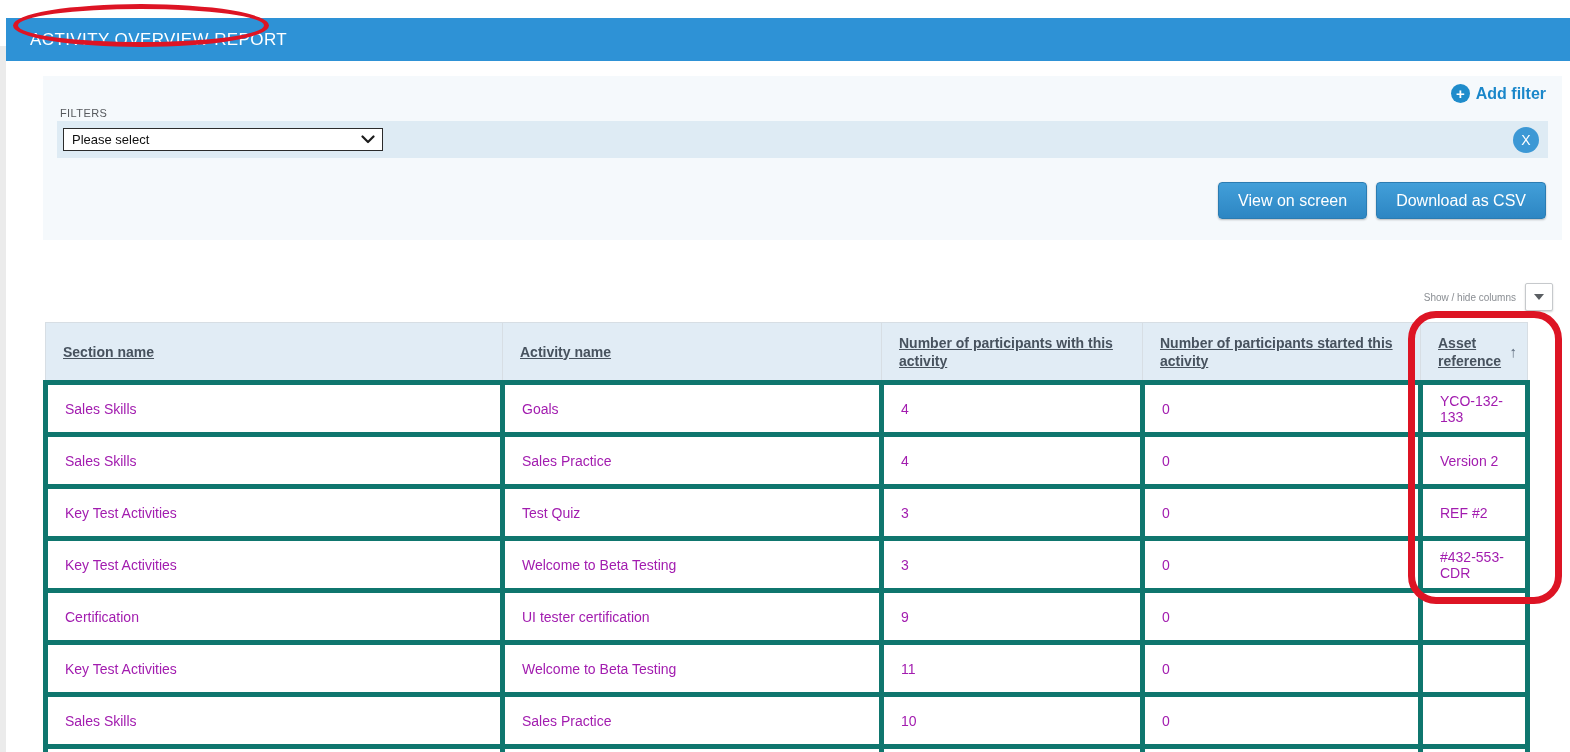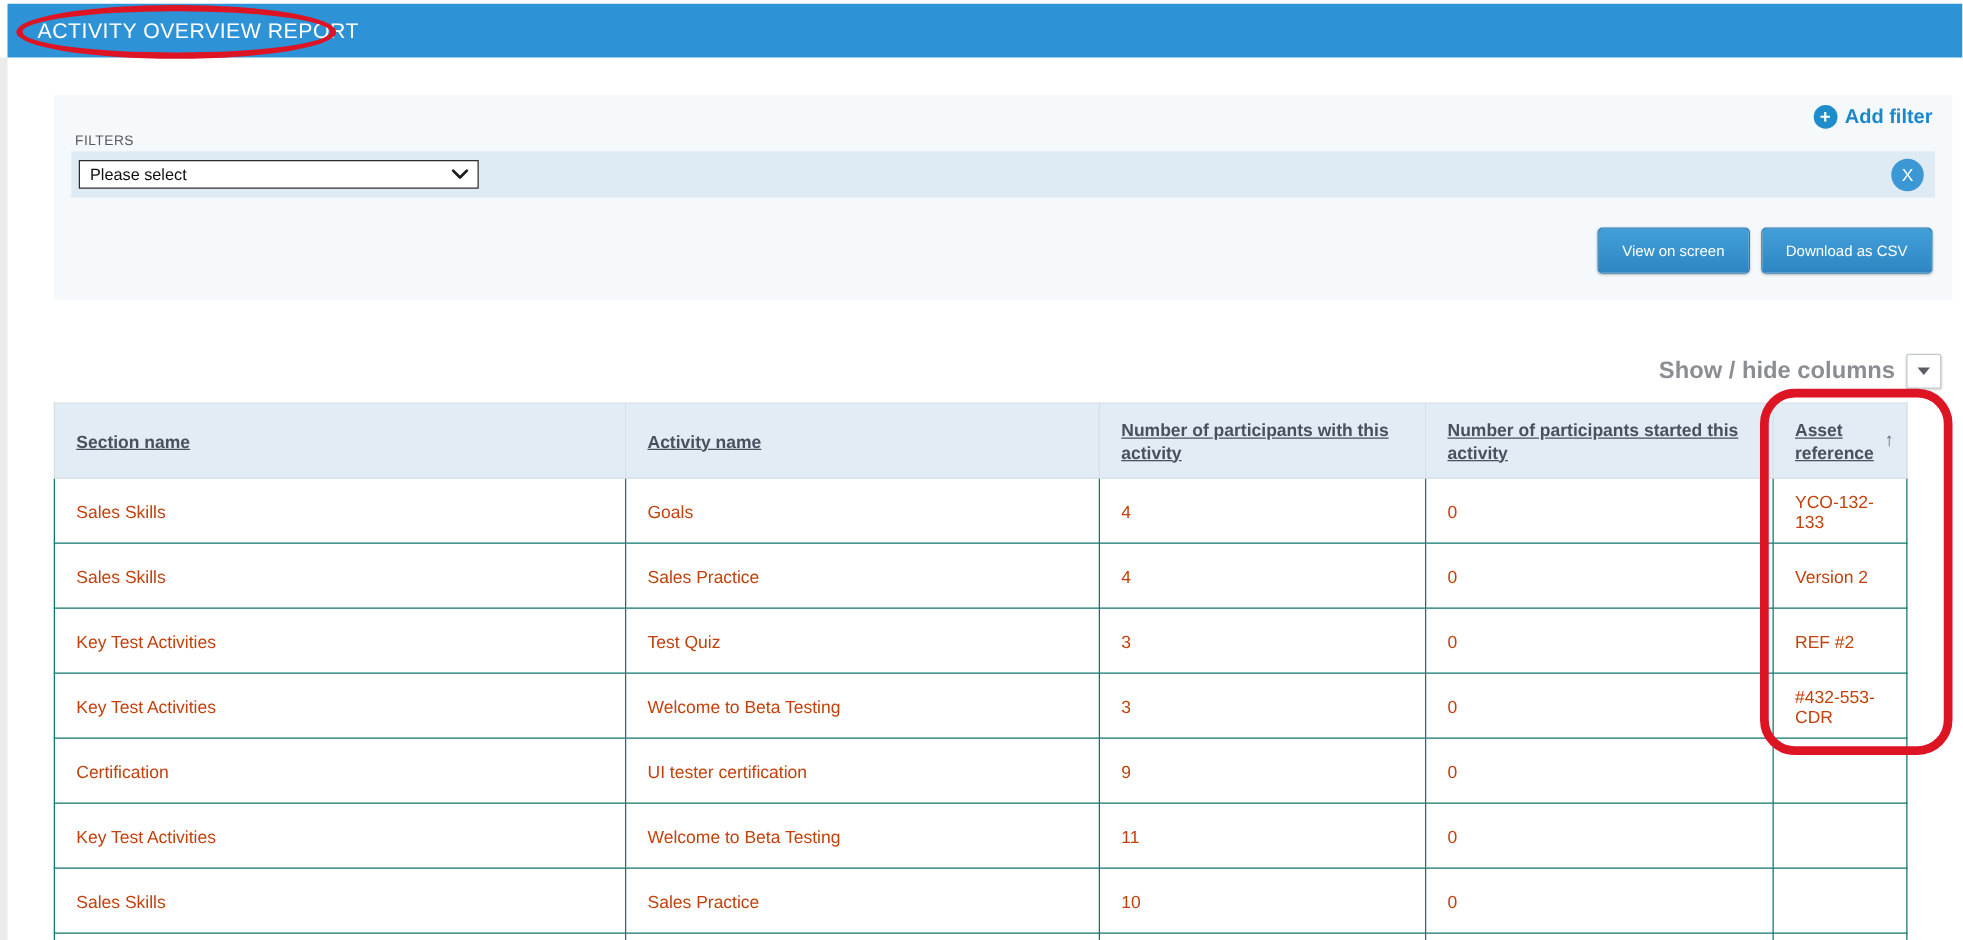--- a/index.html
+++ b/index.html
@@ -9,21 +9,21 @@
     background: #ffffff;
     font-family: "Liberation Sans", sans-serif;
     -webkit-font-smoothing: antialiased;
   }
   * { box-sizing: border-box; }
 
   
   .left-strip { position: absolute; left: 0; top: 46px; width: 6px; bottom: 0; background: #ebebeb; }
 
   
-  .topbar { position: absolute; left: 6px; top: 3px; right: 0; height: 43px; background: #2e92d6; }
+  .topbar { position: absolute; left: 6px; top: 18px; right: 0; height: 43px; background: #2e92d6; }
   .topbar-title {
     position: absolute; left: 24px; top: 0; line-height: 43px;
     font-size: 17px; color: #ffffff; letter-spacing: 0.4px;
   }
 
   
   .annot { position: absolute; border: 5px solid #dd1424; pointer-events: none; z-index: 50; }
   .annot-ellipse { left: 13px; top: 4px; width: 256px; height: 43px; border-radius: 50%; }
   .annot-rect { left: 1408px; top: 311px; width: 154px; height: 293px; border-width: 7px; border-radius: 28px; }
 
@@ -46,30 +46,30 @@
     display: flex; align-items: center; justify-content: space-between;
     padding: 0 7px 0 8px; font-size: 13px; color: #101010; cursor: pointer; text-align: right;
   }
   .x-circle {
     position: absolute; right: 9px; top: 6px; width: 26px; height: 26px; border-radius: 50%;
     background: #3c98d5; color: #ffffff; display: flex; align-items: center; justify-content: center;
     font-size: 14px; cursor: pointer;
   }
   .actions { position: absolute; right: 16px; top: 106px; display: flex; gap: 9px; }
   .btn {
-    height: 37px; padding: 0 19px; font-size: 12px; color: #ffffff;
+    height: 37px; padding: 0 19px; font-size: 16px; color: #ffffff;
     background: linear-gradient(#429fd9, #2d86c3);
     border: 1px solid #2b7cb2; border-radius: 4px;
     box-shadow: 0 1px 2px rgba(0,0,0,0.25);
     cursor: pointer; font-family: inherit;
   }
 
   
   .table-controls { position: absolute; top: 283px; right: 17px; display: flex; align-items: center; gap: 9px; }
-  .table-controls .tc-label { font-size: 19px; color: #8a8e93; font-weight: bold; }
+  .table-controls .tc-label { font-size: 10px; color: #8a8e93; }
   .dd-btn {
     width: 28px; height: 28px; background: #ffffff; border: 1px solid #c6c9cc; border-radius: 2px;
     box-shadow: 0 1px 2px rgba(0,0,0,0.18);
     display: flex; align-items: center; justify-content: center; cursor: pointer; padding: 0;
   }
   .caret {
     width: 0; height: 0;
     border-left: 5px solid transparent; border-right: 5px solid transparent;
     border-top: 6px solid #5a5e62;
   }
@@ -82,22 +82,22 @@
   .report-table th {
     background: #e1ecf5; height: 60px; text-align: left; vertical-align: middle;
     padding: 0 8px 0 17px; color: #47525e; font-weight: bold;
     border: 1px solid #d7dee4; line-height: 18px;
   }
   .report-table th .th-label { text-decoration: underline; cursor: pointer; }
   .report-table th .th-flex { display: flex; align-items: center; }
   .sort-arrow { font-size: 15px; color: #5f6d7e; font-weight: normal; padding-right: 2px; }
   .report-table td {
     background: #ffffff; height: 52px; vertical-align: middle;
-    padding: 0 8px 0 17px; color: #c2410c;
-    border: 1px solid #0f766e;
+    padding: 0 8px 0 17px; color: #a21caf;
+    border: 5px solid #0f766e;
   }
 </style>
 </head>
 <body>
 
 <div class="left-strip"></div>
 
 <header class="topbar">
   <span class="topbar-title">ACTIVITY OVERVIEW REPORT</span>
 </header>

